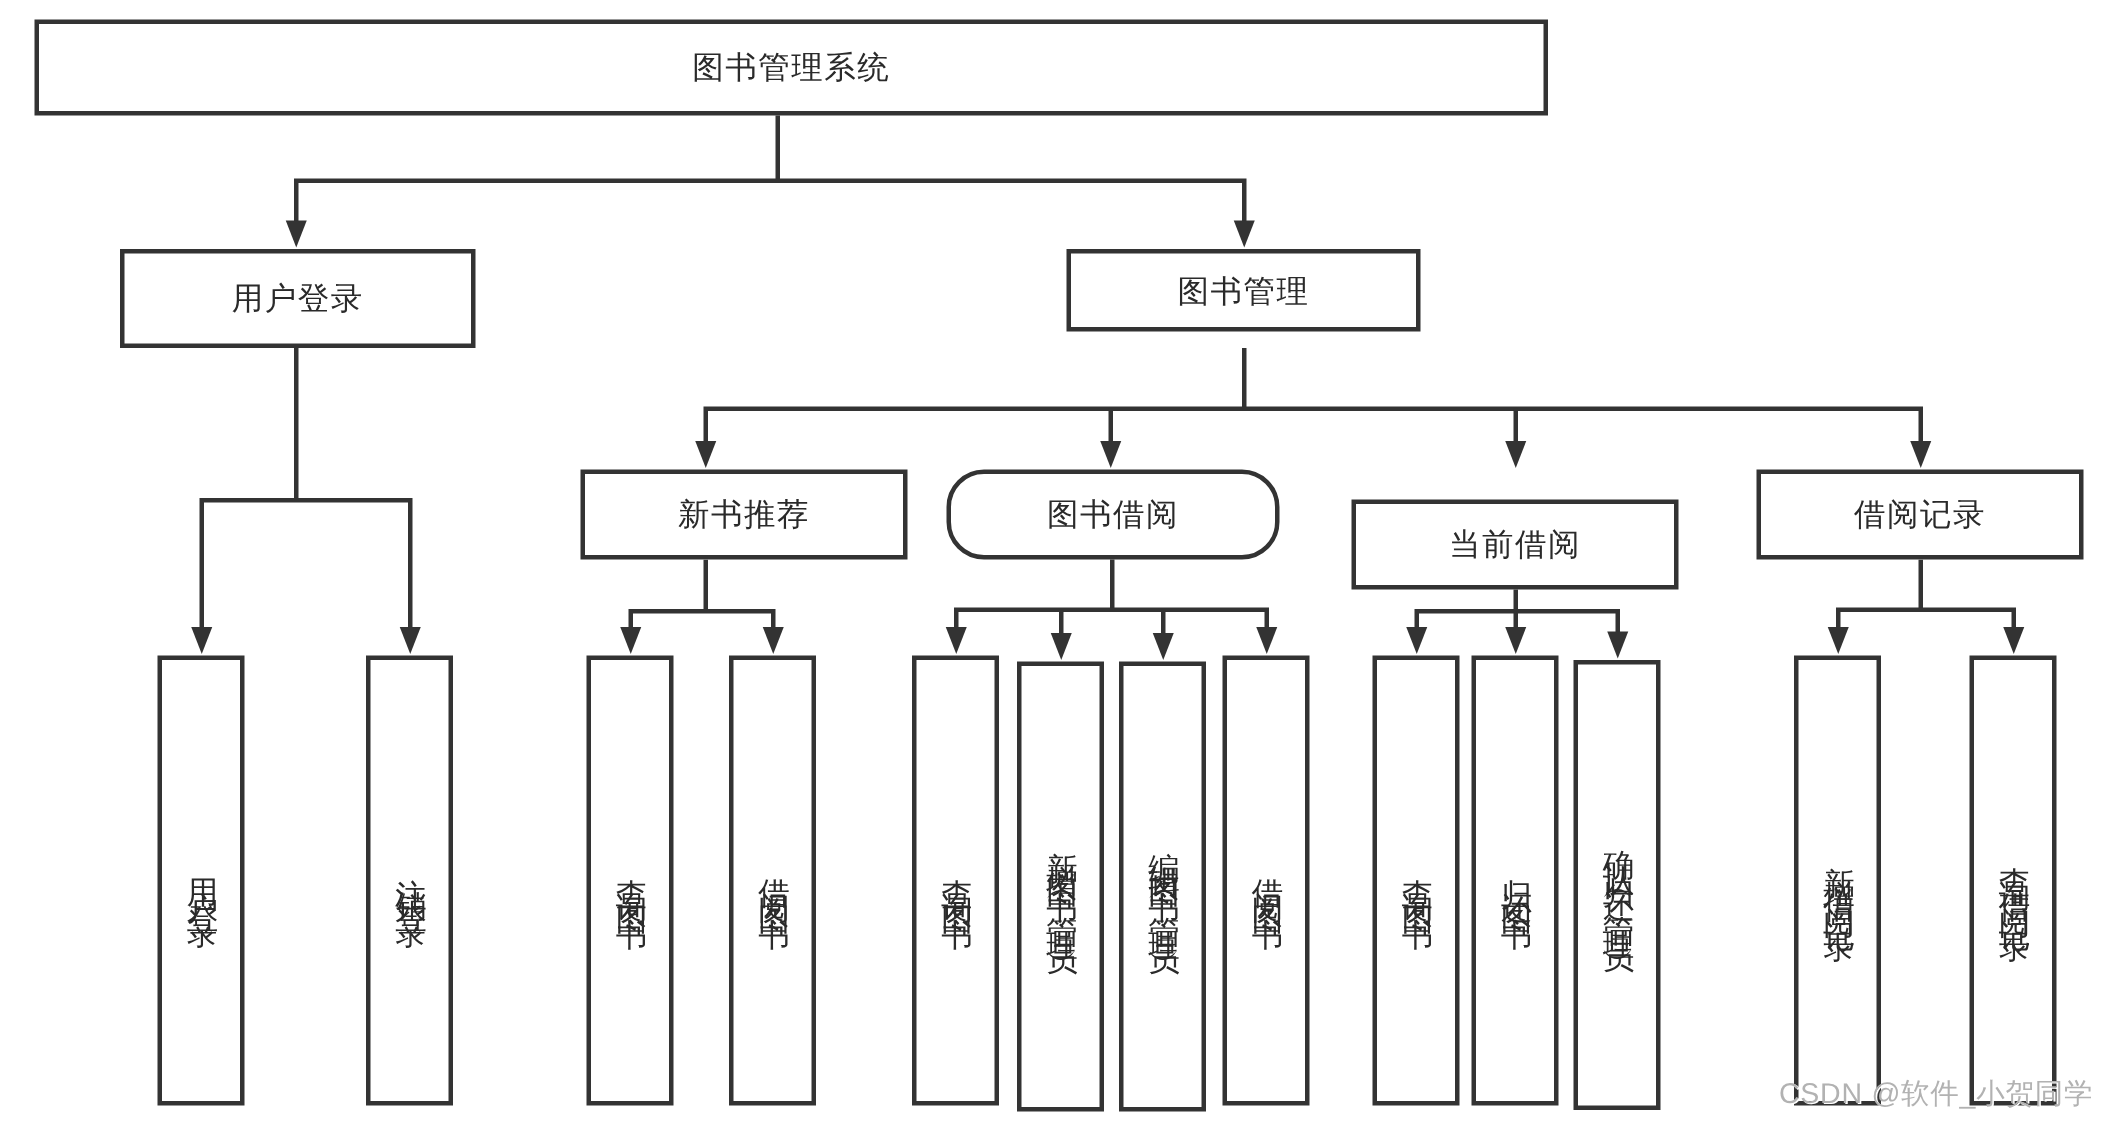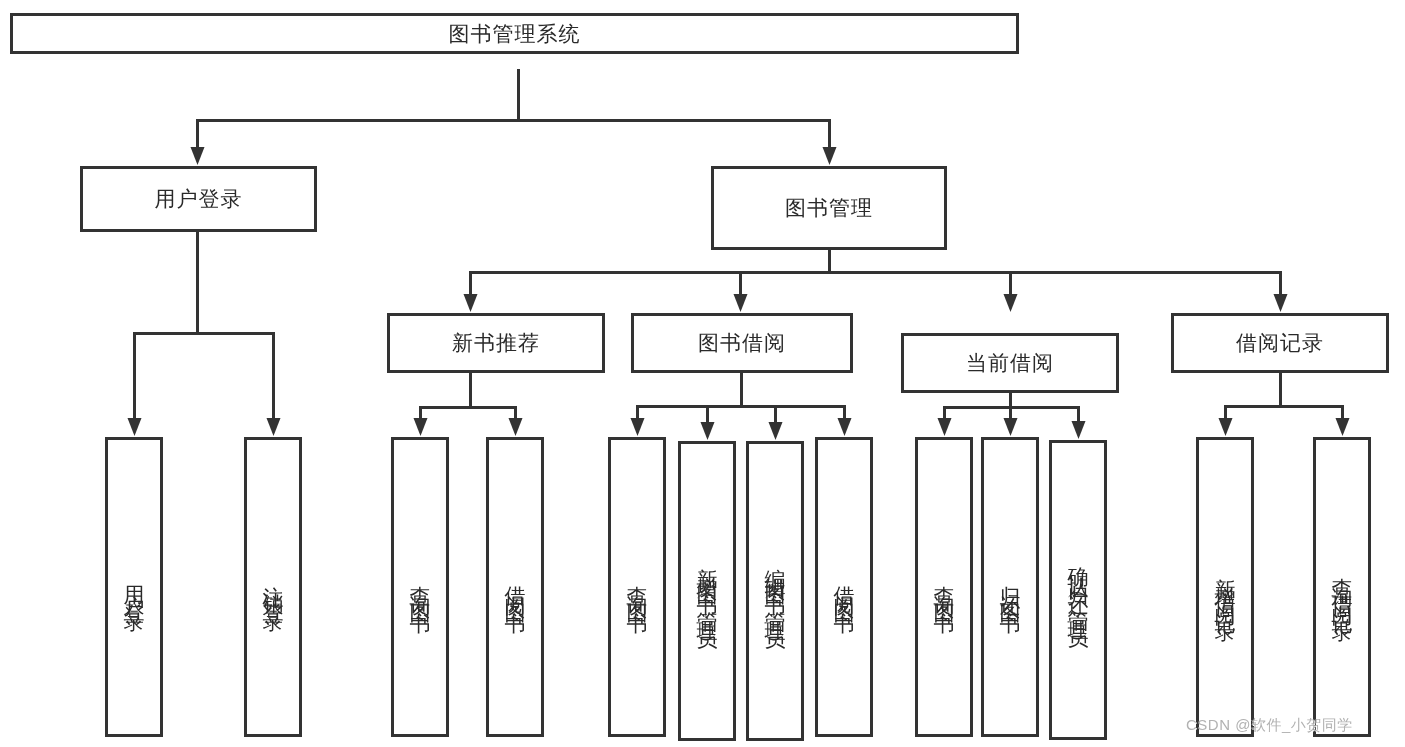--- a/index.html
+++ b/index.html
@@ -42,21 +42,21 @@
     text-orientation:mixed;
     letter-spacing:0.42em;
     line-height:1.05;
     white-space:nowrap;
   }
   .watermark{
     position:absolute;
     left:1186px;
     top:716px;
     z-index:2;
-    font-size:15px;
+    font-size:19px;
     color:#b2b2b2;
     letter-spacing:0.5px;
     text-shadow:1px 1px 0 #ffffff;
     white-space:nowrap;
   }
 </style>
 </head>
 <body>
 
 <div class="canvas">
@@ -107,35 +107,35 @@
       <polygon points="768.5,422 782.5,422 775.5,440"></polygon>
       <polygon points="837.5,418 851.5,418 844.5,436"></polygon>
       <polygon points="937.5,418 951.5,418 944.5,436"></polygon>
       <polygon points="1003.5,418 1017.5,418 1010.5,436"></polygon>
       <polygon points="1071.5,421 1085.5,421 1078.5,439"></polygon>
       <polygon points="1218.5,418 1232.5,418 1225.5,436"></polygon>
       <polygon points="1335.5,418 1349.5,418 1342.5,436"></polygon>
     </g>
   </svg>
 
-  <div class="box" style="left:10px;top:13px;width:1009px;height:41px;">
+  <div class="box" style="left:23px;top:13px;width:1009px;height:64px;">
     <span class="hlabel">图书管理系统</span>
   </div>
 
   <div class="box" style="left:80px;top:166px;width:237px;height:66px;">
     <span class="hlabel">用户登录</span>
   </div>
-  <div class="box" style="left:711px;top:166px;width:236px;height:84px;">
+  <div class="box" style="left:711px;top:166px;width:236px;height:55px;">
     <span class="hlabel">图书管理</span>
   </div>
 
   <div class="box" style="left:361px;top:313px;width:218px;height:60px;margin-left:26px;">
     <span class="hlabel">新书推荐</span>
   </div>
-  <div class="box" style="left:631px;top:313px;width:222px;height:60px;">
+  <div class="box" style="left:631px;top:313px;width:222px;height:60px;border-radius:25px;">
     <span class="hlabel">图书借阅</span>
   </div>
   <div class="box" style="left:901px;top:313px;width:218px;height:60px;margin-top:20px;">
     <span class="hlabel">当前借阅</span>
   </div>
   <div class="box" style="left:1171px;top:313px;width:218px;height:60px;">
     <span class="hlabel">借阅记录</span>
   </div>
 
   <div class="box leaf" style="left:105px;">

